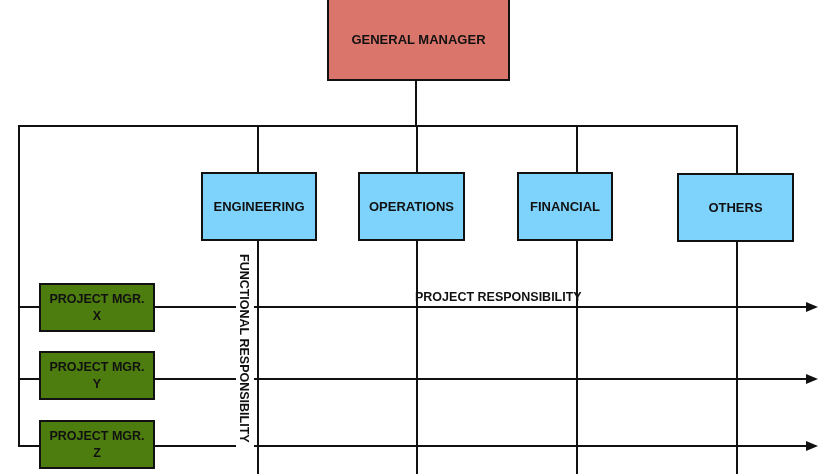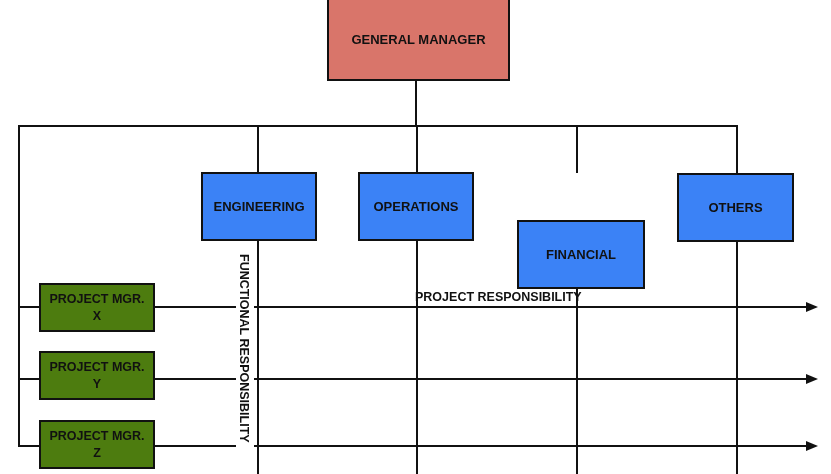--- a/index.html
+++ b/index.html
@@ -3,21 +3,21 @@
 <meta charset="utf-8">
 <style>
   html, body { margin:0; padding:0; background:#ffffff; }
   body { width:831px; height:474px; position:relative; overflow:hidden;
          font-family:"Liberation Sans", sans-serif; }
   .line { position:absolute; background:#111; }
   .box { position:absolute; box-sizing:border-box; border:2px solid #111;
          display:flex; align-items:center; justify-content:center; text-align:center;
          font-weight:bold; font-size:13px; color:#111; line-height:17px; }
   .gm { background:#D9756A; }
-  .dept { background:#3b82f6; }
+  .dept { background:#7dd3fc; }
   .pm { background:#4d7c0f; font-size:12.5px; }
   .arrowhead { position:absolute; width:0; height:0;
                border-top:5px solid transparent; border-bottom:5px solid transparent;
                border-left:12px solid #111; }
   .label { position:absolute; font-weight:bold; font-size:12.5px; color:#111; white-space:nowrap;padding-left:11px; }
   .vlabel { position:absolute; font-weight:bold; font-size:12.5px; color:#111; white-space:nowrap;
             writing-mode:vertical-rl; }
 </style>
 </head>
 <body>
@@ -49,24 +49,24 @@
 
 <div style="position:absolute; left:236px; top:252px; width:18px; height:222px; background:#fff;"></div>
 
 <div class="box gm" style="left:327px; top:-2px; width:183px; height:83px;">
   <span>GENERAL MANAGER</span>
 </div>
 
 <div class="box dept" style="left:201px; top:172px; width:116px; height:69px;">
   <span>ENGINEERING</span>
 </div>
-<div class="box dept" style="left:358px; top:172px; width:116px; height:69px;">
+<div class="box dept" style="left:358px; top:172px; width:107px; height:69px;">
   <span>OPERATIONS</span>
 </div>
-<div class="box dept" style="left:517px; top:172px; width:128px; height:69px;margin-top:48px;">
+<div class="box dept" style="left:517px; top:172px; width:96px; height:69px;">
   <span>FINANCIAL</span>
 </div>
 <div class="box dept" style="left:677px; top:173px; width:117px; height:69px;text-align:center;">
   <span>OTHERS</span>
 </div>
 
 <div class="box pm" style="left:39px; top:283px; width:116px; height:49px; flex-direction:column;">
   <span>PROJECT MGR.</span>
   <span>X</span>
 </div>

